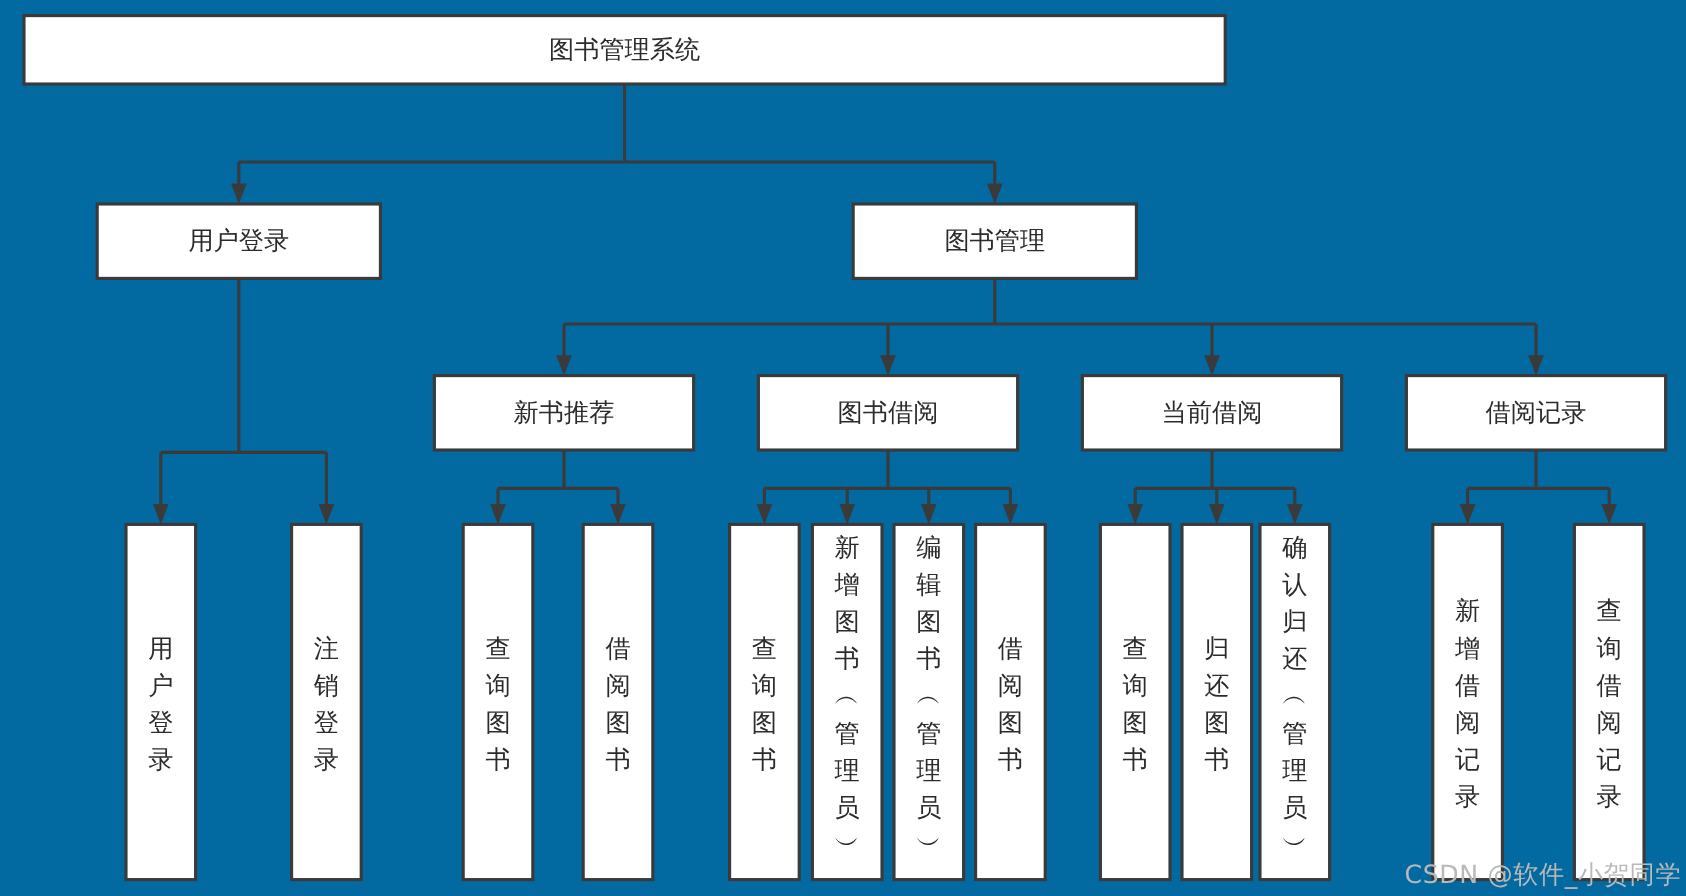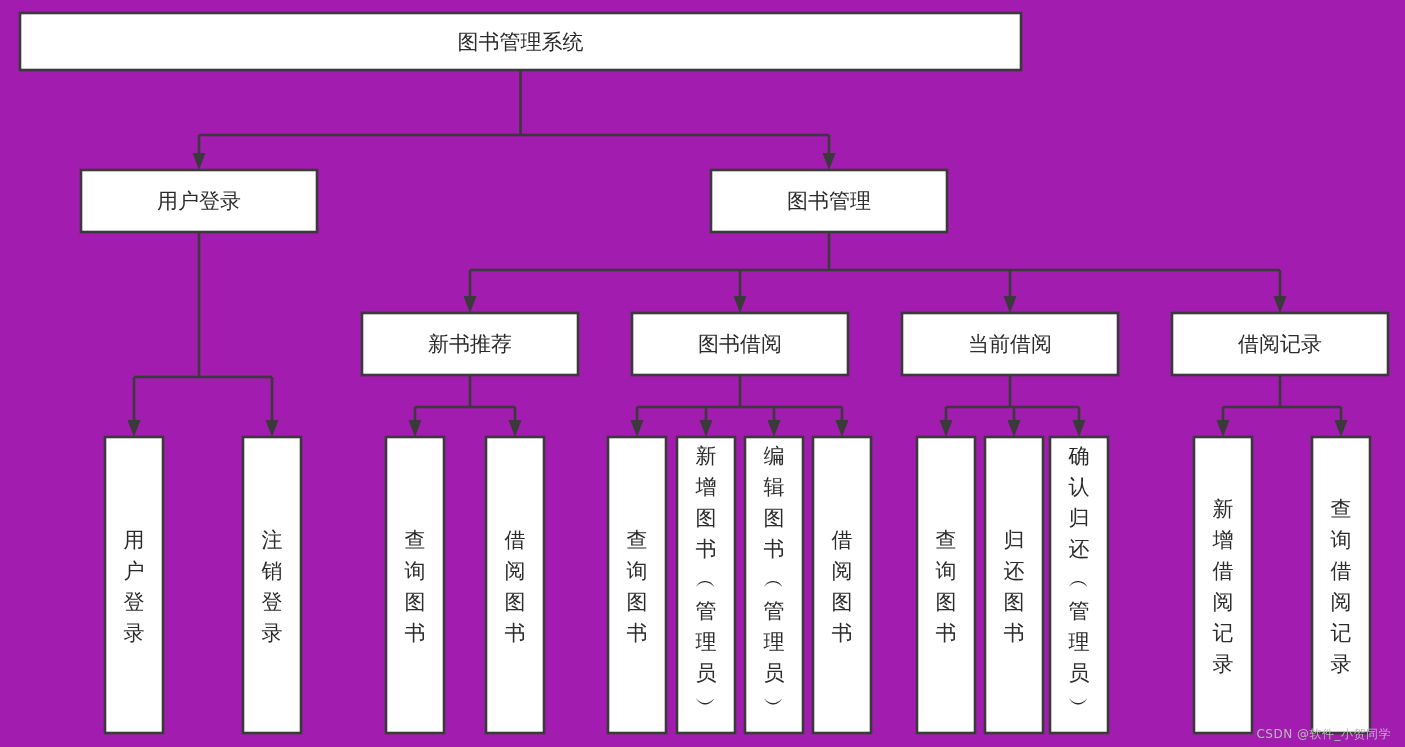--- a/index.html
+++ b/index.html
@@ -8,21 +8,21 @@
     padding: 0;
     background: #ffffff;
   }
   body {
     font-family: "DejaVu Sans", "Liberation Sans", sans-serif;
   }
   #diagram-root {
     position: relative;
     width: 1405px;
     height: 747px;
-    background: #a21caf;
+    background: #0369a1;
     overflow: hidden;
   }
   svg.chart-svg {
     position: absolute;
     left: 0;
     top: 0;
     width: 1405px;
     height: 747px;
     display: block;
   }
@@ -49,24 +49,24 @@
     dominant-baseline: middle;
   }
   .node-label-vertical {
     fill: #2b2b2b;
     font-family: "DejaVu Sans", "Liberation Sans", sans-serif;
     font-size: 21px;
     text-anchor: middle;
   }
   .watermark {
     position: absolute;
-    right: 14px;
+    right: 4px;
     bottom: 4px;
     color: #b9b9b9;
-    font-size: 12px;
+    font-size: 21px;
     font-family: "DejaVu Sans", "Liberation Sans", sans-serif;
     letter-spacing: 0.5px;
     white-space: nowrap;
     pointer-events: none;
   }
 </style>
 </head>
 <body>
 
 <div id="diagram-root">

